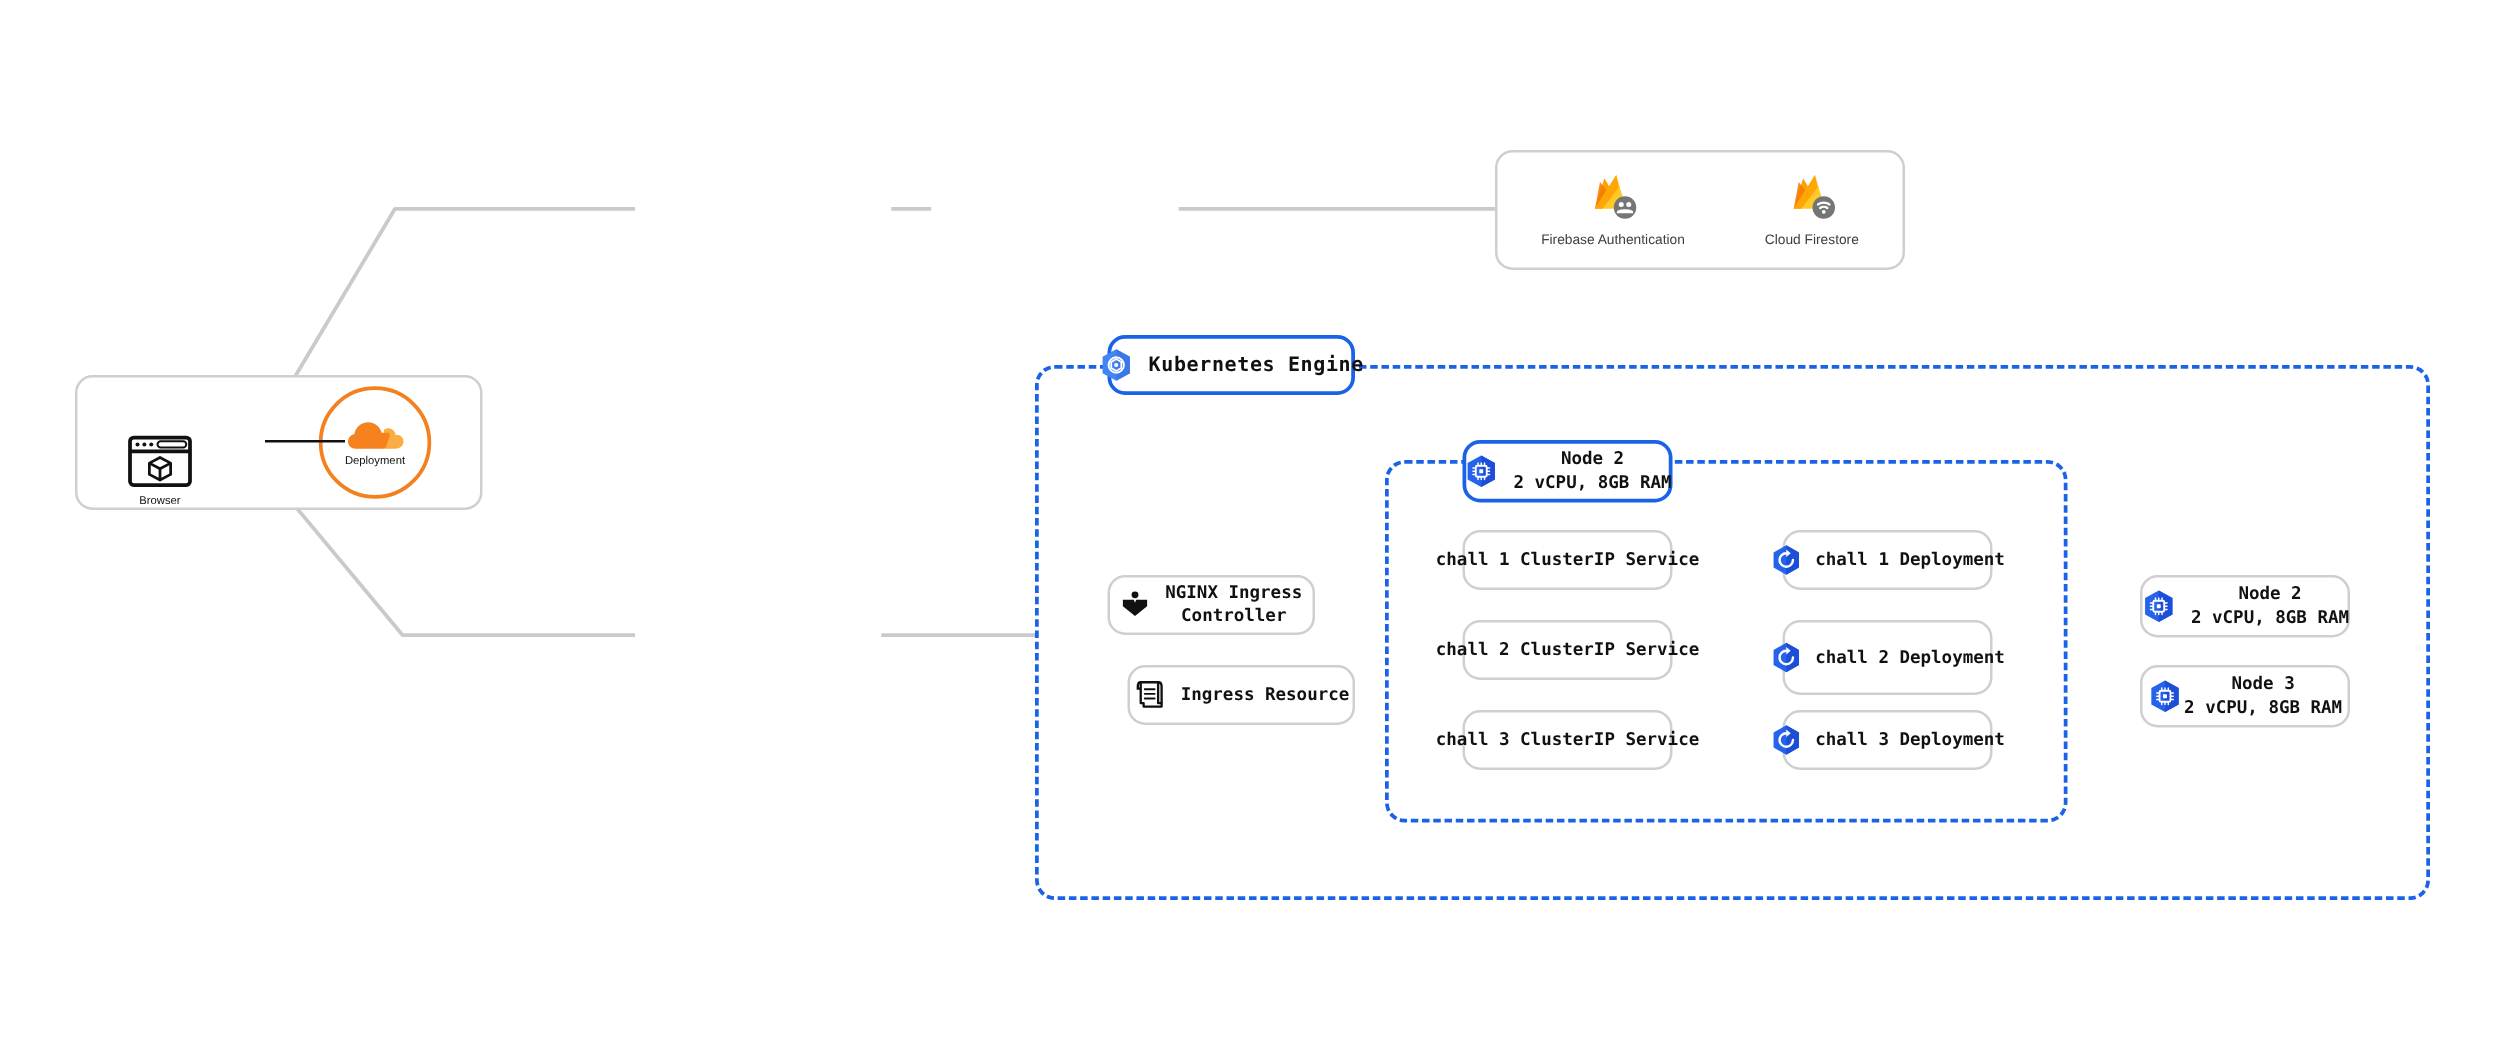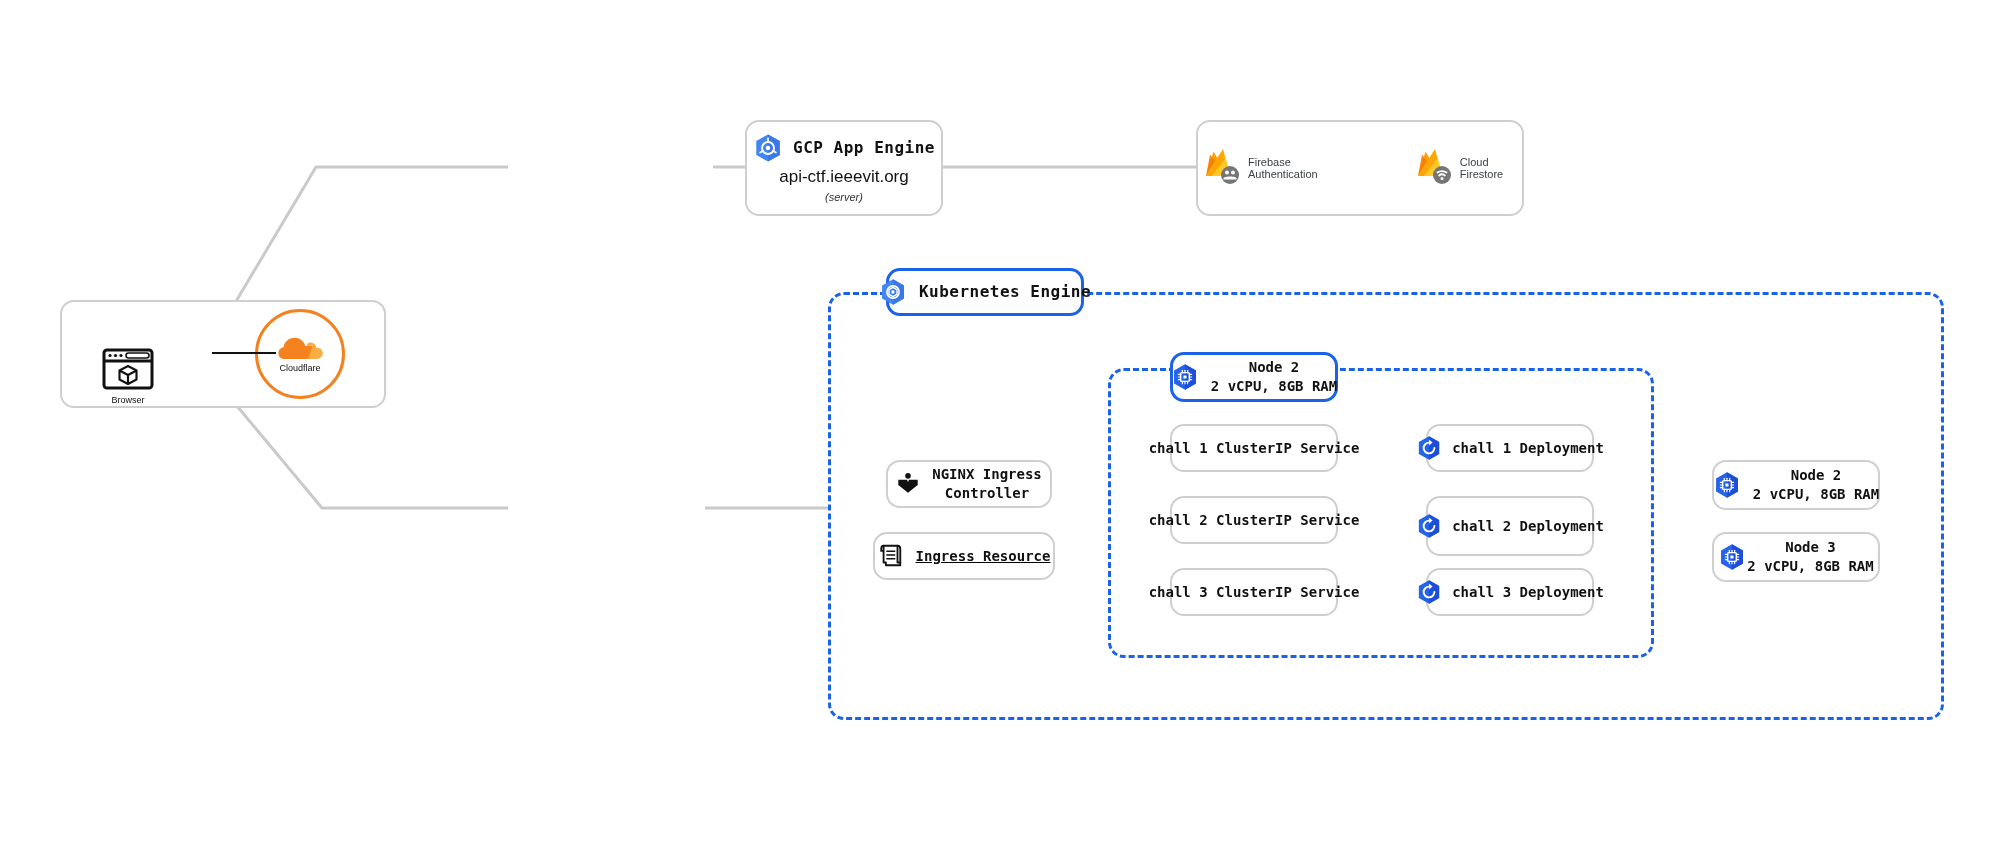--- a/index.html
+++ b/index.html
@@ -36,21 +36,21 @@
 
   .ico{display:block;flex:0 0 auto;}
 
   .cf-circle{
     width:84px;height:84px;border-radius:50%;border:3px solid #f48120;
     display:flex;flex-direction:column;align-items:center;justify-content:center;background:#fff;
   }
   .cf-cap{font-family:"Liberation Sans",sans-serif;font-size:9px;color:#111;margin-top:2px;}
   .br-cap{font-family:"Liberation Sans",sans-serif;font-size:9px;color:#111;margin-top:3px;}
   .link-line{position:absolute;background:#111;height:2px;}
-  .fb-item{display:flex;align-items:center;gap:6px;}
+  .fb-item{display:flex;flex-direction:column;align-items:center;gap:6px;}
   .fb-cap{font-family:"Liberation Sans",sans-serif;font-size:11px;color:#3c4043;}
 </style>
 </head>
 <body>
 
 <div id="canvas">
 
   <svg class="wires" viewBox="0 0 2000 844">
     <g fill="none" stroke="#cacaca" stroke-width="3" stroke-linecap="butt" stroke-linejoin="round">
 
@@ -86,47 +86,27 @@
       </div>
 
       <div class="link-line" style="left:150px;top:50px;width:64px;"></div>
 
       <div class="col" style="width:128px;margin-left:62px;">
         <div class="cf-circle">
           <svg class="ico" width="50" height="26" viewBox="0 0 50 26">
             <path d="M33 24 L41 24 C46 24 48.5 20.5 47.6 16.8 C46.9 13.9 44.2 12.6 41.6 13.2 C41.2 9.4 38 7 34.7 7.6 C33.6 7.8 32.7 8.3 32 9 L33 24 Z" fill="#fbad41"></path>
             <path d="M31.8 24 L9.5 24 C6 24 3.4 21.5 3.4 18.2 C3.4 15.2 5.6 12.7 8.5 12.3 C9.2 6.9 13.9 2.8 19.5 2.8 C24.7 2.8 29.1 6.3 30.3 11.1 L35.3 11.1 C36.6 11.1 37.2 12 36.9 13.1 L33.8 22.6 C33.5 23.5 32.7 24 31.8 24 Z" fill="#f6821f"></path>
           </svg>
-          <div class="cf-cap">Cloudflare</div>
+          <div class="cf-cap">Deployment</div>
         </div>
       </div>
     </div>
   </div>
 
 
-  <div class="box" style="left:745px;top:120px;width:198px;height:96px;">
-    <div class="col" style="gap:4px;">
-      <div class="row" style="gap:10px;">
-        <svg class="ico" width="30" height="30" viewBox="0 0 32 32">
-          <path d="M16 1.5 L28.5 8.5 L28.5 23.5 L16 30.5 L3.5 23.5 L3.5 8.5 Z" fill="#4285f4"></path>
-          <path d="M16 1.5 L28.5 8.5 L28.5 23.5 L16 30.5 Z" fill="#3b78e7"></path>
-          <circle cx="16" cy="16" r="6.4" fill="none" stroke="#fff" stroke-width="2"></circle>
-          <circle cx="16" cy="16" r="2.4" fill="#fff"></circle>
-          <g stroke="#fff" stroke-width="1.8" stroke-linecap="round">
-            <line x1="16" y1="5.6" x2="16" y2="9"></line>
-            <line x1="7.6" y1="20.8" x2="10.4" y2="19.2"></line>
-            <line x1="24.4" y1="20.8" x2="21.6" y2="19.2"></line>
-          </g>
-        </svg>
-        <span class="mono t-lbl">GCP App Engine</span>
-      </div>
-      <div class="t-dom">api-ctf.ieeevit.org</div>
-      <div class="t-sub">(server)</div>
-    </div>
-  </div>
 
   <div class="box" style="left:1196px;top:120px;width:328px;height:96px;">
     <div class="row" style="gap:64px;">
       <div class="fb-item">
         <svg class="ico" width="44" height="42" viewBox="0 0 44 42">
           <path d="M8 29 L15.5 4.5 L20.5 13 L13.5 29 Z" fill="#ffa000"></path>
           <path d="M8 29 L12 7.5 L18.5 16 L8 29 Z" fill="#f57c00" opacity="0.9"></path>
           <path d="M8 29 L25 2 L33 29 Z" fill="#ffca28"></path>
           <path d="M8 29 L25 2 L27 12 L14 29 Z" fill="#ffa000" opacity="0.85"></path>
           <circle cx="32" cy="28" r="9" fill="#757575"></circle>
@@ -176,21 +156,21 @@
         <path d="M16 1.5 L28.5 8.5 L28.5 23.5 L16 30.5 L3.5 23.5 L3.5 8.5 Z" fill="#4285f4"></path>
         <path d="M16 1.5 L28.5 8.5 L28.5 23.5 L16 30.5 Z" fill="#3b78e7"></path>
         <circle cx="16" cy="16" r="7" fill="none" stroke="#fff" stroke-width="1.8"></circle>
         <path d="M16 10.6 L20.6 13.3 L20.6 18.7 L16 21.4 L11.4 18.7 L11.4 13.3 Z" fill="none" stroke="#fff" stroke-width="1.6"></path>
         <circle cx="16" cy="16" r="1.9" fill="#fff"></circle>
       </svg>
       <span class="mono t-lbl">Kubernetes Engine</span>
     </div>
   </div>
 
-  <div class="box" style="left:873px;top:532px;width:182px;height:48px;text-decoration:underline;">
+  <div class="box" style="left:902px;top:532px;width:182px;height:48px;">
     <div class="row" style="gap:12px;">
       <svg class="ico" width="26" height="26" viewBox="0 0 28 28">
         <path d="M6 3 L21 3 L21 21 L24 21 L24 24 L8.5 24 L8.5 21 L6 21 Z" fill="#fff" stroke="#111" stroke-width="2" stroke-linejoin="round"></path>
         <path d="M21 3 C23 3 24 4.5 24 6.5 L24 21" fill="none" stroke="#111" stroke-width="2"></path>
         <path d="M6 3 C4 3 3.5 4.5 3.5 6.5 L3.5 8.5 L6 8.5" fill="none" stroke="#111" stroke-width="2"></path>
         <g stroke="#111" stroke-width="1.6" stroke-linecap="round">
           <line x1="9.5" y1="9" x2="18" y2="9"></line>
           <line x1="9.5" y1="13" x2="18" y2="13"></line>
           <line x1="9.5" y1="17" x2="18" y2="17"></line>
         </g>

